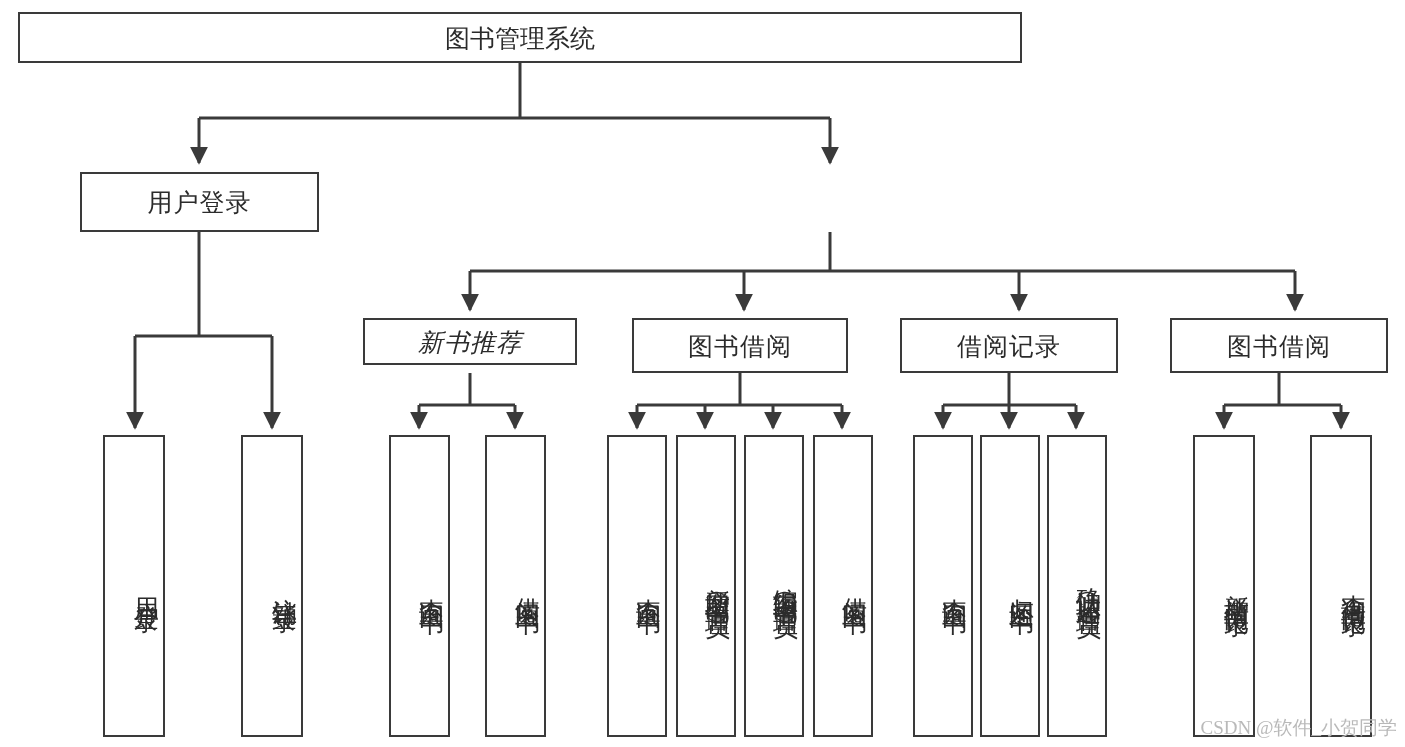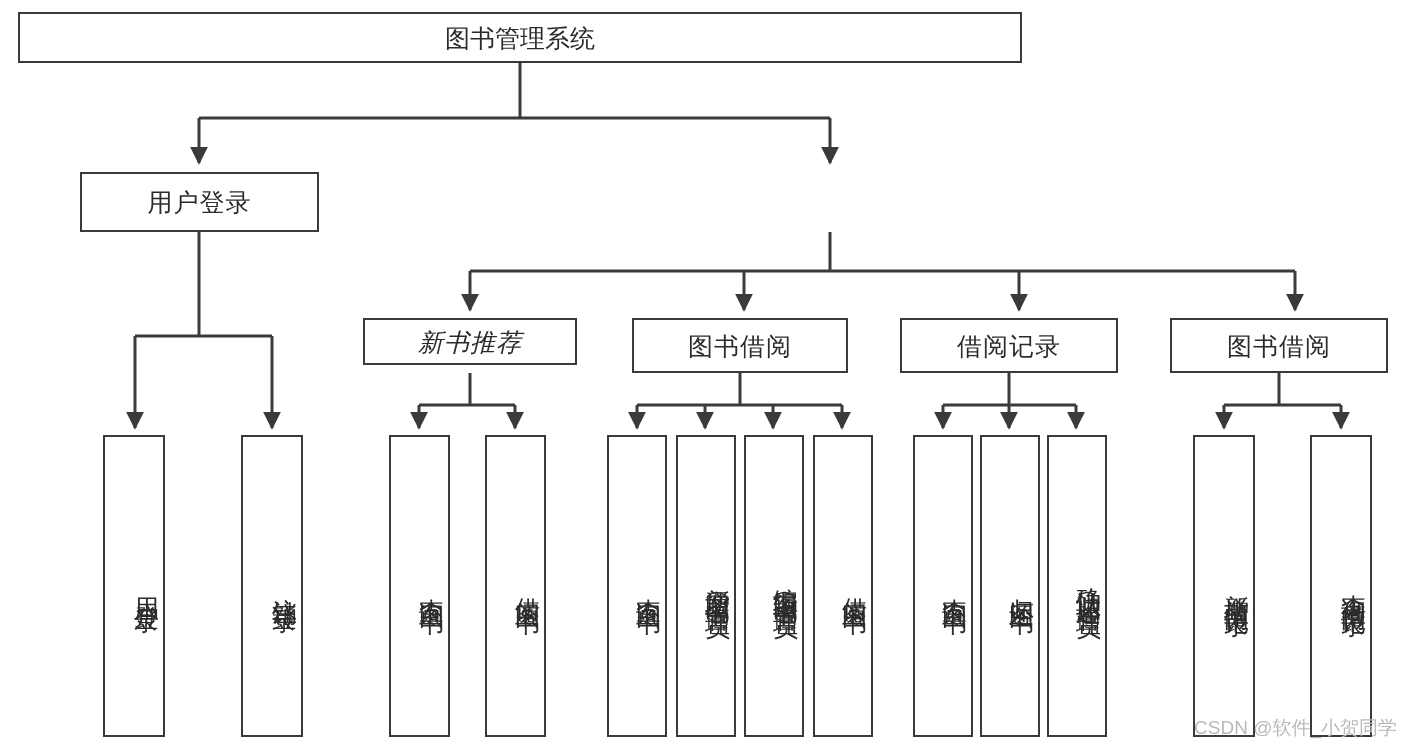--- a/index.html
+++ b/index.html
@@ -38,21 +38,21 @@
   }
   .node.vert .txt{ display:block; }
   .watermark{
     position:absolute;
     right:8px;
     bottom:6px;
     font-size:19px;
     color:#b9b9b9;
     white-space:nowrap;
     z-index:5;
-    font-family:Liberation Sans, sans-serif;
+    font-family:Liberation Serif, serif;
   }
 </style>
 </head>
 <body>
 
 <div id="stage">
 
   <svg id="wires" viewBox="0 0 1405 747" xmlns="http://www.w3.org/2000/svg">
     <defs>
       <marker id="ah" viewBox="0 0 10 10" refX="9" refY="5" markerWidth="6" markerHeight="6" orient="auto-start-reverse">

